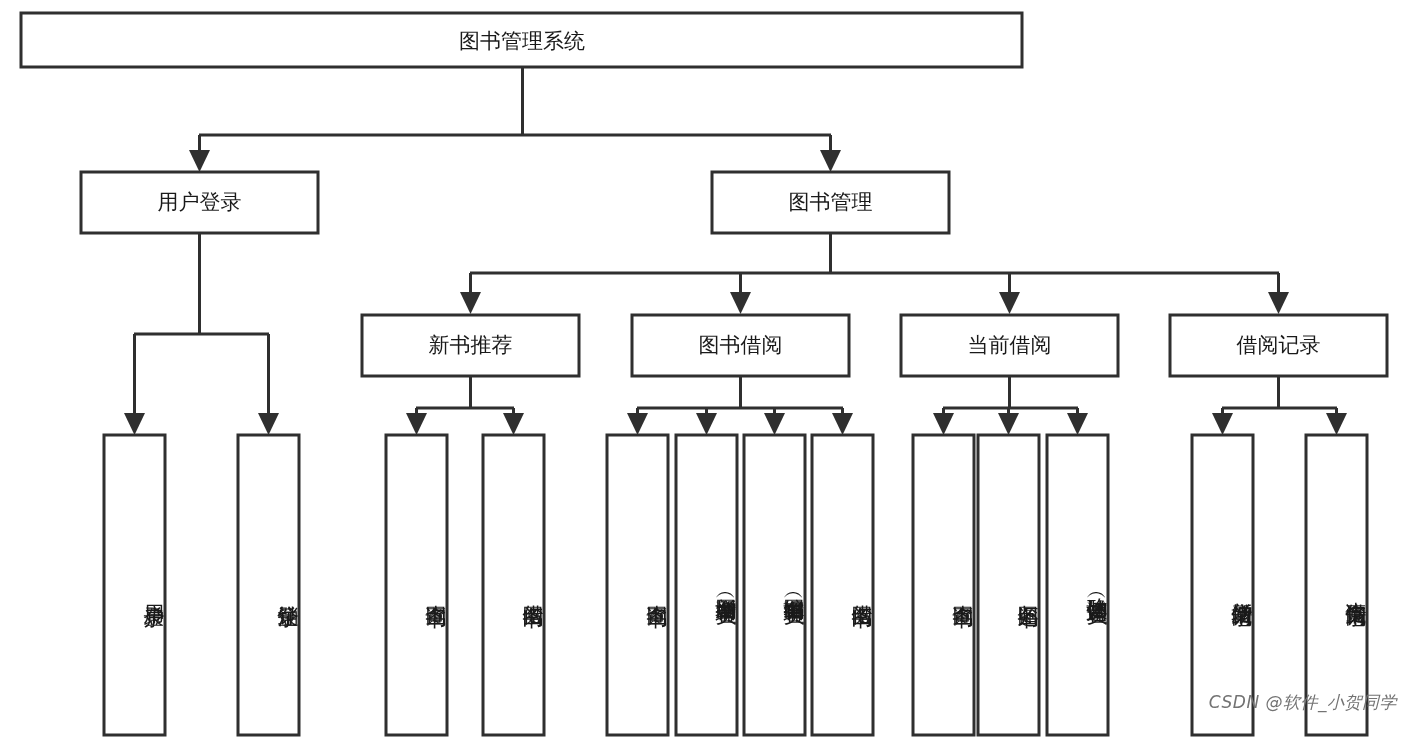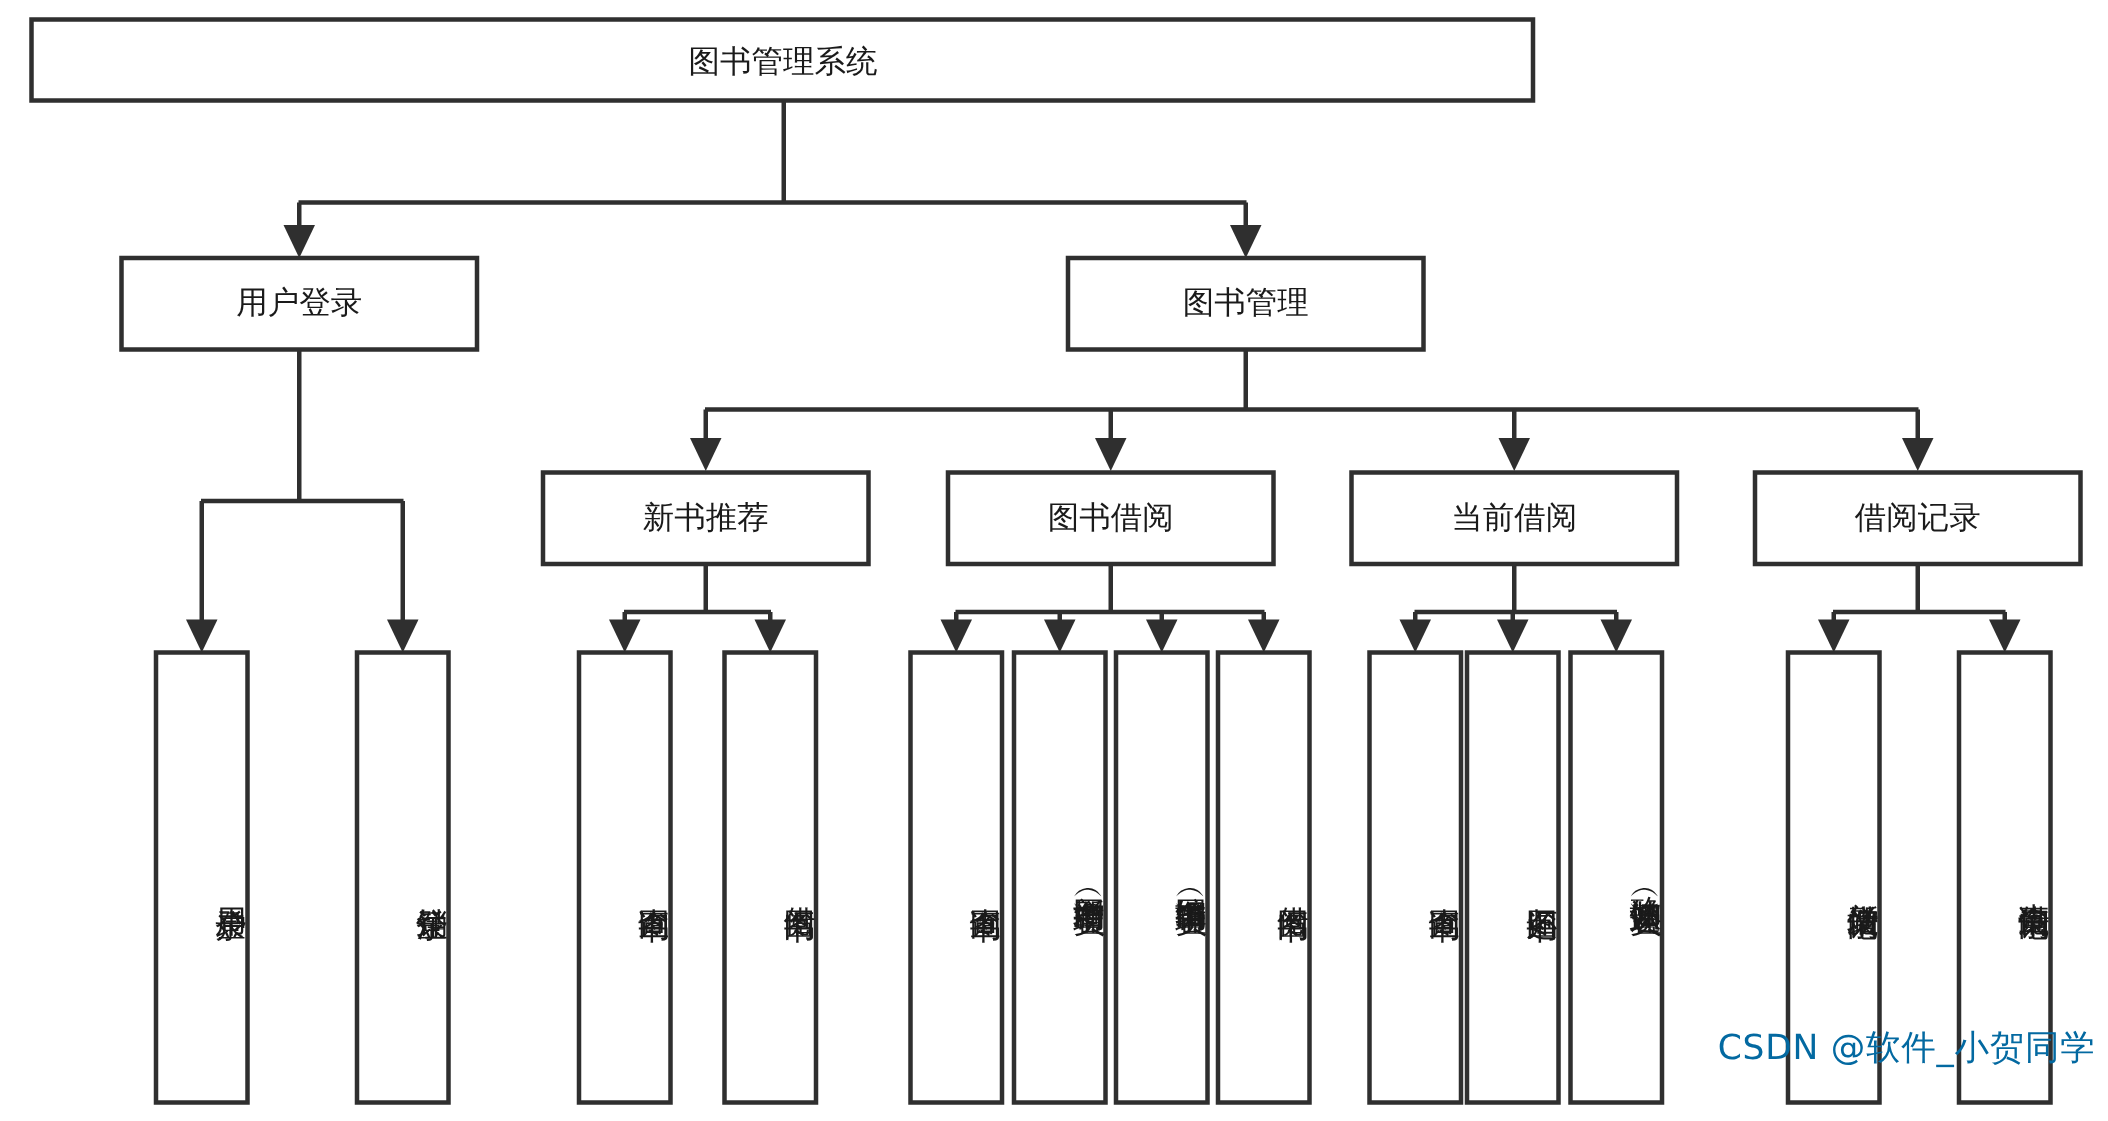--- a/index.html
+++ b/index.html
@@ -62,24 +62,25 @@
     align-items: flex-start;
     justify-content: center;
     white-space: nowrap;
     pointer-events: none;
   }
   .watermark {
     position: absolute;
     right: 8px;
     bottom: 6px;
     font-family: "DejaVu Sans", "Liberation Sans", sans-serif;
-    font-size: 23px;
-    color: #0369a1;
+    font-size: 17px;
+    color: #737373;
     white-space: nowrap;
     letter-spacing: 0.5px;
+    font-style: italic;
   }
 </style>
 </head>
 <body>
 
 <div id="diagram-root">
 
   <svg id="tree-svg" viewBox="0 0 1405 747">
 
     <rect class="node-box" x="21" y="13" width="1001" height="54"></rect>

